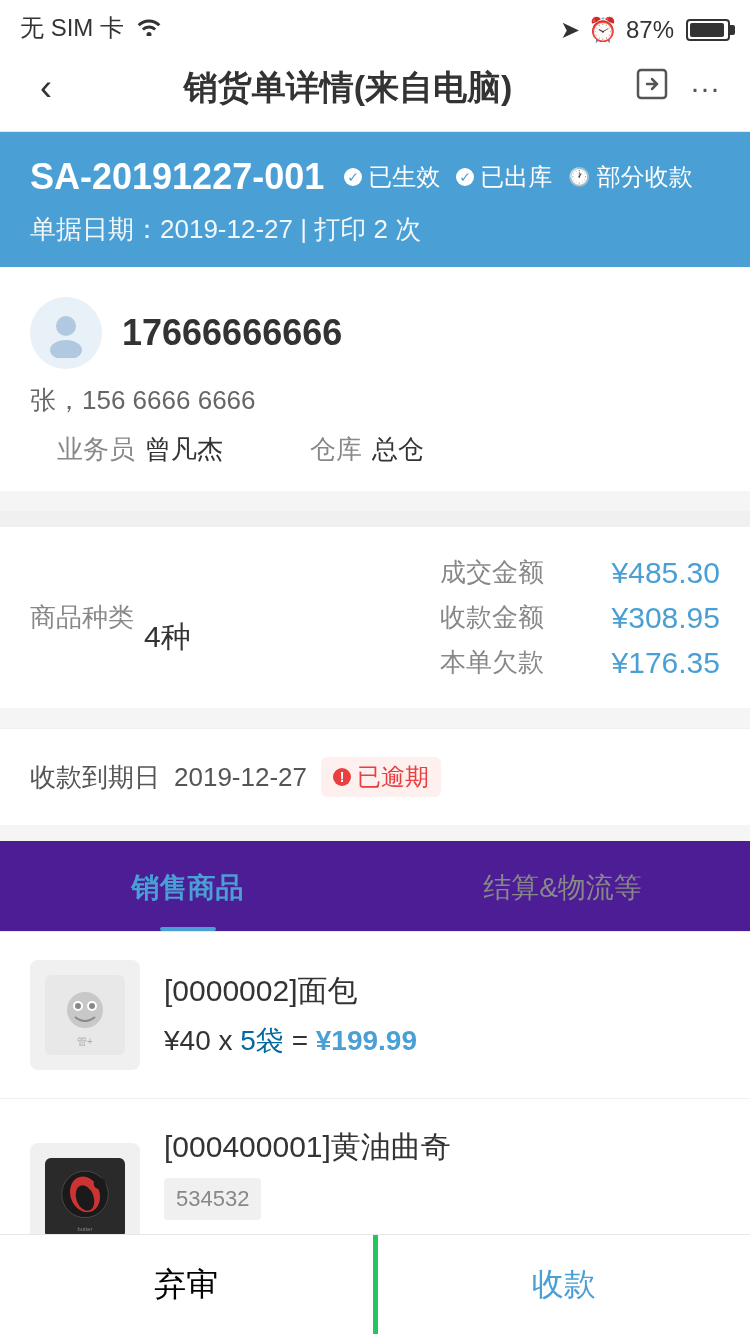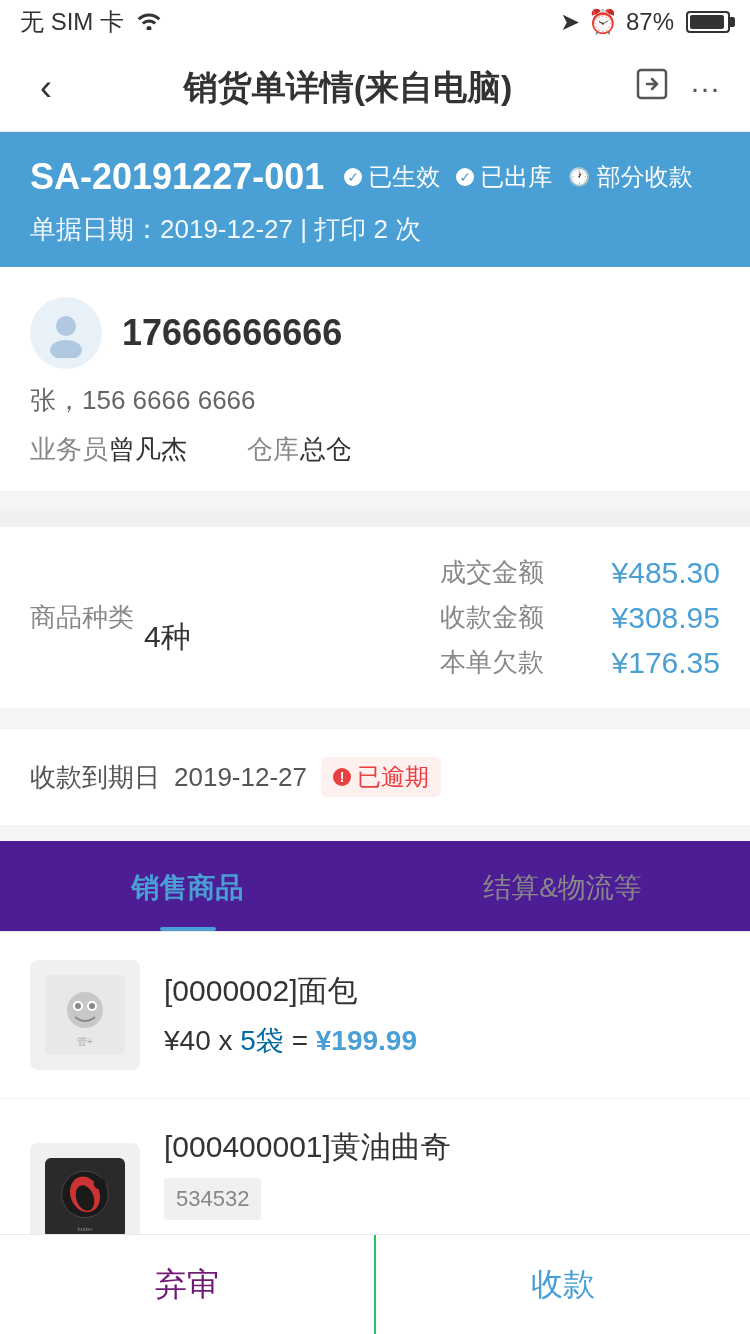--- a/index.html
+++ b/index.html
@@ -11,21 +11,21 @@
       min-height: 1334px;
       font-size: 28px;
       color: #333;
     }
 
     
     .status-bar {
       height: 44px;
       background: #fff;
       display: flex;
-      align-items: center;
+      align-items: flex-end;
       justify-content: space-between;
       padding: 0 20px;
       font-size: 24px;
       font-weight: 500;
     }
     .status-left { display: flex; align-items: center; gap: 10px; }
     .status-center { font-weight: 600; font-size: 28px; }
     .status-right { display: flex; align-items: center; gap: 8px; font-size: 24px; }
     .battery-icon {
       display: inline-block;
@@ -172,21 +172,21 @@
       color: #666;
       margin-bottom: 14px;
       padding-left: 0;
     }
     .customer-details {
       display: flex;
       gap: 60px;
       font-size: 26px;
       color: #555;
     }
-    .detail-item { display: flex; align-items: center; gap: 1px; }
+    .detail-item { display: flex; align-items: center; gap: 10px; margin-left: 27px; }
     .detail-label { color: #888; }
     .detail-value { color: #333; text-align: right; }
 
     
     .divider { height: 16px; background: #f0f0f0; }
 
     
     .summary-section {
       background: #fff;
       padding: 28px 30px;
@@ -322,21 +322,21 @@
     }
     .bottom-btn {
       flex: 1;
       display: flex;
       align-items: center;
       justify-content: center;
       font-size: 32px;
       font-weight: 500;
       cursor: pointer;
     }
-    .bottom-btn.cancel { color: #701a75; border-right: 2px solid #22c55e; }
+    .bottom-btn.cancel { color: #000000; border-right: 5px solid #22c55e; }
     .bottom-btn.confirm { color: #4a9fd4; }
   </style>
 </head>
 <body>
 
 <div class="status-bar">
   <div class="status-left">
     <span>无 SIM 卡</span>
     <span>
       <svg width="30" height="22" viewBox="0 0 30 22">

